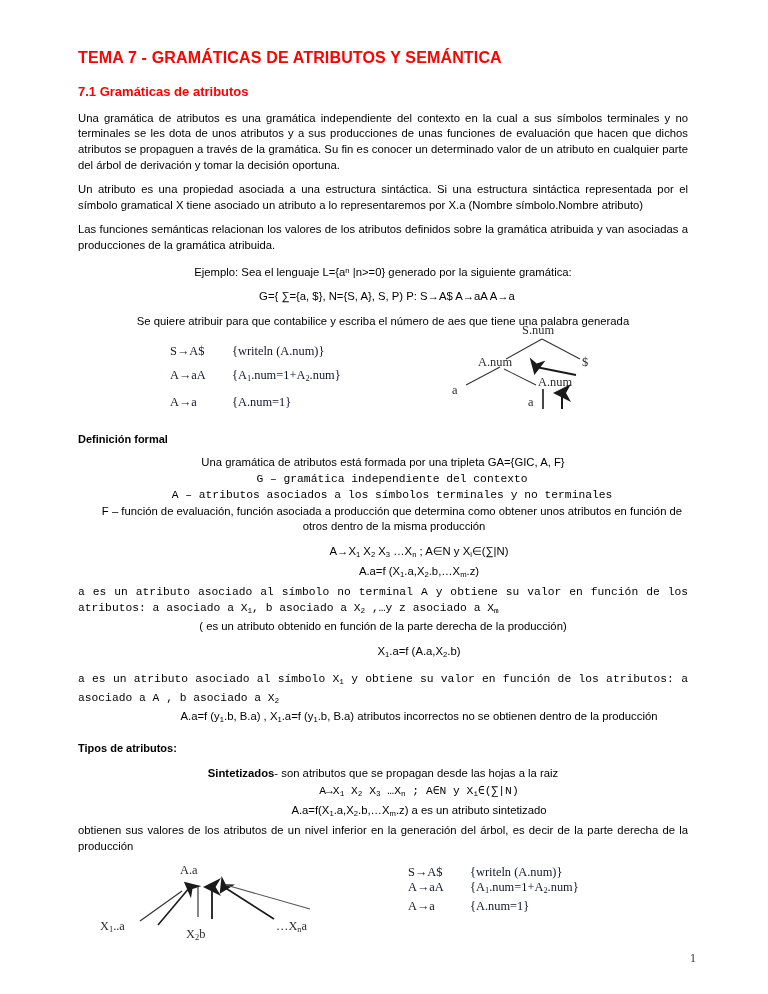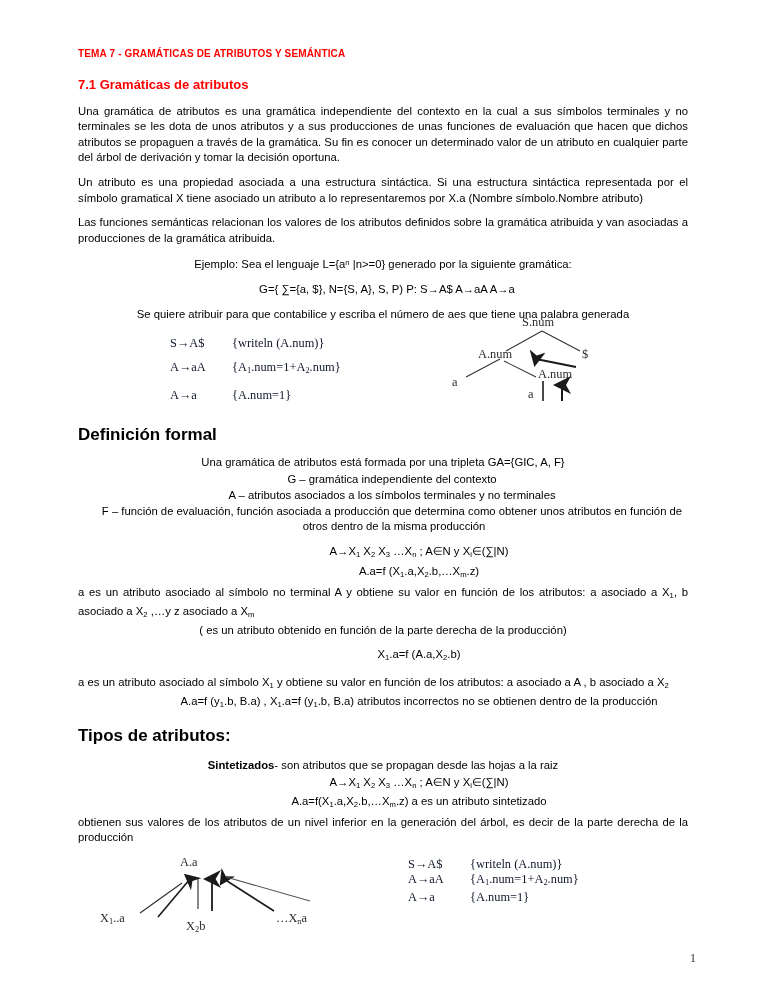--- a/index.html
+++ b/index.html
@@ -23,51 +23,51 @@
     box-sizing: border-box;
   }
   .content {
     position: absolute;
     left: 78px;
     top: 48px;
     width: 610px;
   }
 
   h1.doc-title {
-    font-size: 10px;
+    font-size: 16px;
     font-weight: bold;
     color: #FF0000;
     margin: 0 0 17px 0;
     letter-spacing: 0.15px;
     line-height: 1.2;
   }
   h2.section-title {
     font-size: 13px;
     font-weight: bold;
     color: #FF0000;
     margin: 0 0 11px 0;
     line-height: 1.2;
   }
   h3.sub-title {
-    font-size: 17px;
+    font-size: 11px;
     font-weight: bold;
     color: #000000;
     margin: 0 0 9px 0;
     line-height: 1.2;
   }
   p.body {
     font-size: 11.3px;
     line-height: 15.6px;
     margin: 0 0 9px 0;
     text-align: justify;
     color: #000;
   }
   p.body.nojust { text-align: center; }
   p.tight { margin-bottom: 2px; }
-  p.nogap { margin-bottom: 0; }
+  p.nogap { margin-bottom: 0; font-family: Liberation Mono, monospace; }
 
   .indent1 { padding-left: 18px; }
   .indent2 { padding-left: 72px; }
   .indent-sm { padding-left: 8px; }
 
   sub { font-size: 0.68em; vertical-align: -0.28em; }
   sup { font-size: 0.68em; vertical-align: 0.42em; }
 
   
   .serif-block {

